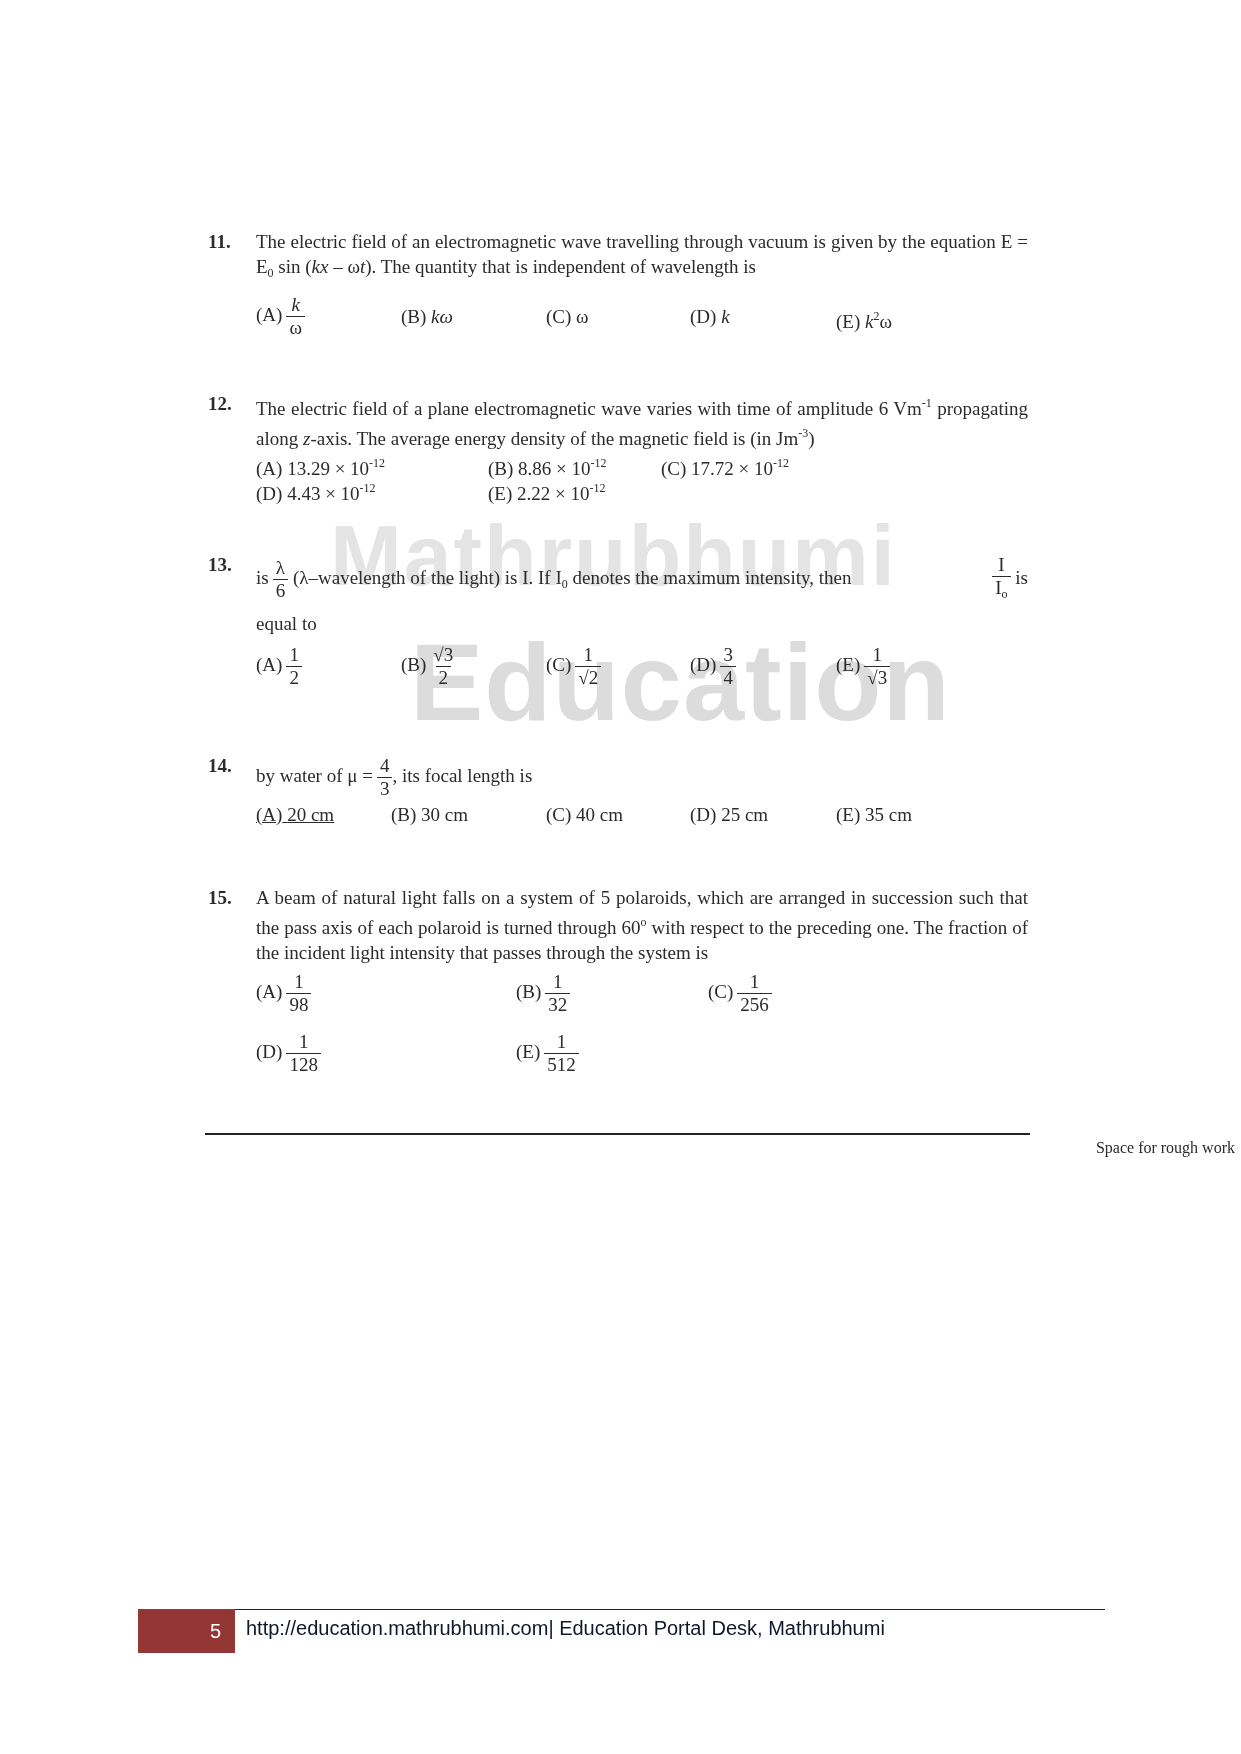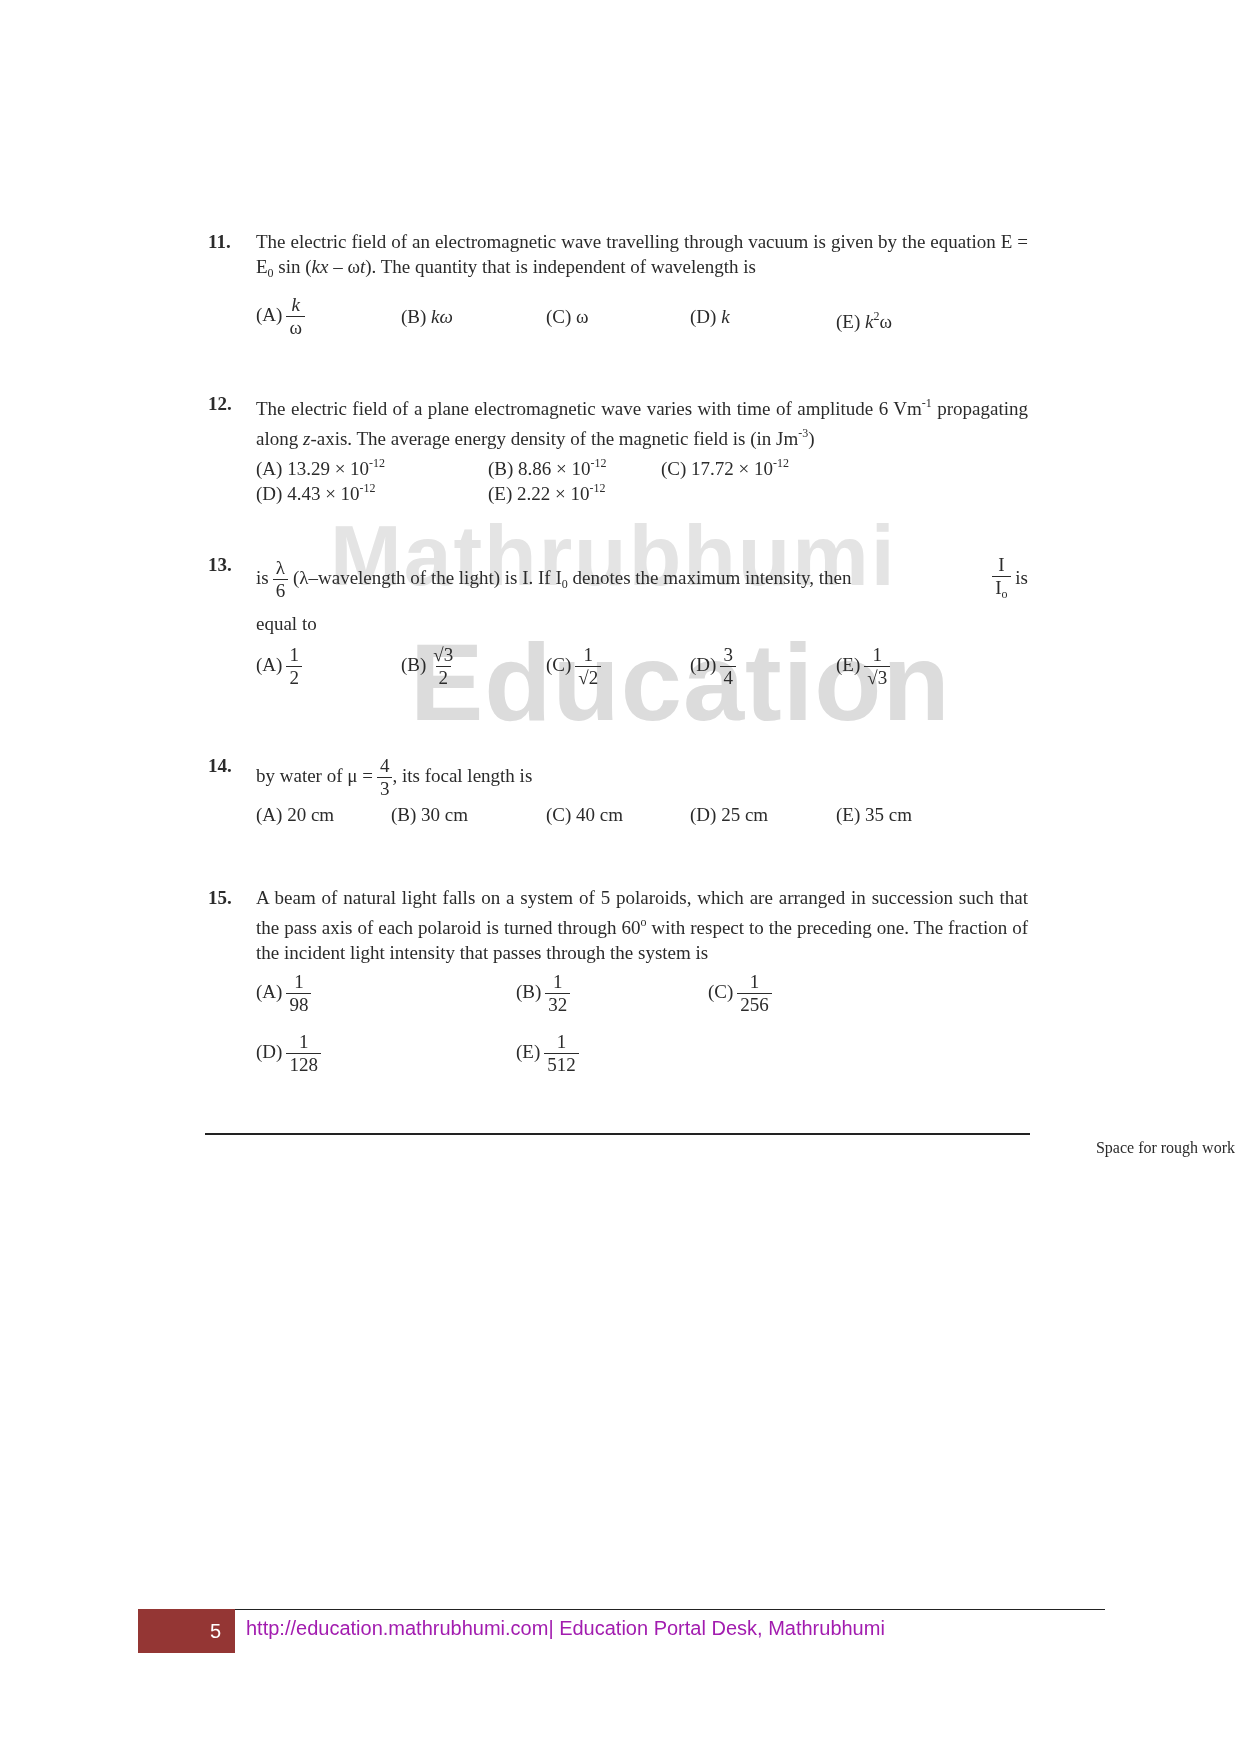--- a/index.html
+++ b/index.html
@@ -35,21 +35,21 @@
 
     .footer-line { position: absolute; left: 235px; top: 1609px; width: 870px; height: 1px; background: #222; }
     .footer-box {
       position: absolute; left: 138px; top: 1609px; width: 97px; height: 44px;
       background: #943634; color: #ffffff;
       font-family: "Liberation Sans", "DejaVu Sans", sans-serif; font-size: 20px;
       display: flex; align-items: center; justify-content: flex-end; padding-right: 14px; box-sizing: border-box;
     }
     .footer-text {
       position: absolute; left: 246px; top: 1617px;
-      font-family: "Liberation Sans", "DejaVu Sans", sans-serif; font-size: 20px; color: #a21caf;
+      font-family: "Liberation Sans", "DejaVu Sans", sans-serif; font-size: 20px; color: #0f172a;
     }
   </style>
 </head>
 <body>
 
 <div class="watermark">
   <div class="wm1">Mathrubhumi</div>
   <div class="wm2">Education</div>
 </div>
 
@@ -123,21 +123,21 @@
 
   <div class="q" style="top:753px;">
     <div class="q-num">14.</div>
     <div class="q-body">
       <div style="margin-top:2px;"><span>by water of μ =</span><span class="frac">
             <span class="num">4</span>
             <span class="den">3</span>
           </span><span>, its focal length is</span></div>
     </div>
     <div class="opts" style="margin-top:2px;">
-      <div class="opt" style="left:0;"><span>(A)</span> <span>20 cm</span></div>
+      <div class="opt" style="left:0;text-decoration:underline;"><span>(A)</span> <span>20 cm</span></div>
       <div class="opt" style="left:135px;"><span>(B)</span> <span>30 cm</span></div>
       <div class="opt" style="left:290px;text-align:right;"><span>(C)</span> <span>40 cm</span></div>
       <div class="opt" style="left:434px;"><span>(D)</span> <span>25 cm</span></div>
       <div class="opt" style="left:580px;"><span>(E)</span> <span>35 cm</span></div>
     </div>
   </div>
 
   <div class="q" style="top:885px;">
     <div class="q-num">15.</div>
     <div class="q-body"><span>A beam of natural light falls on a system of 5 polaroids, which are arranged in succession such that the pass axis of each polaroid is turned through 60</span><span class="sup">o</span><span> with respect to the preceding one.  The fraction of the incident light intensity that passes through the system is</span></div>

